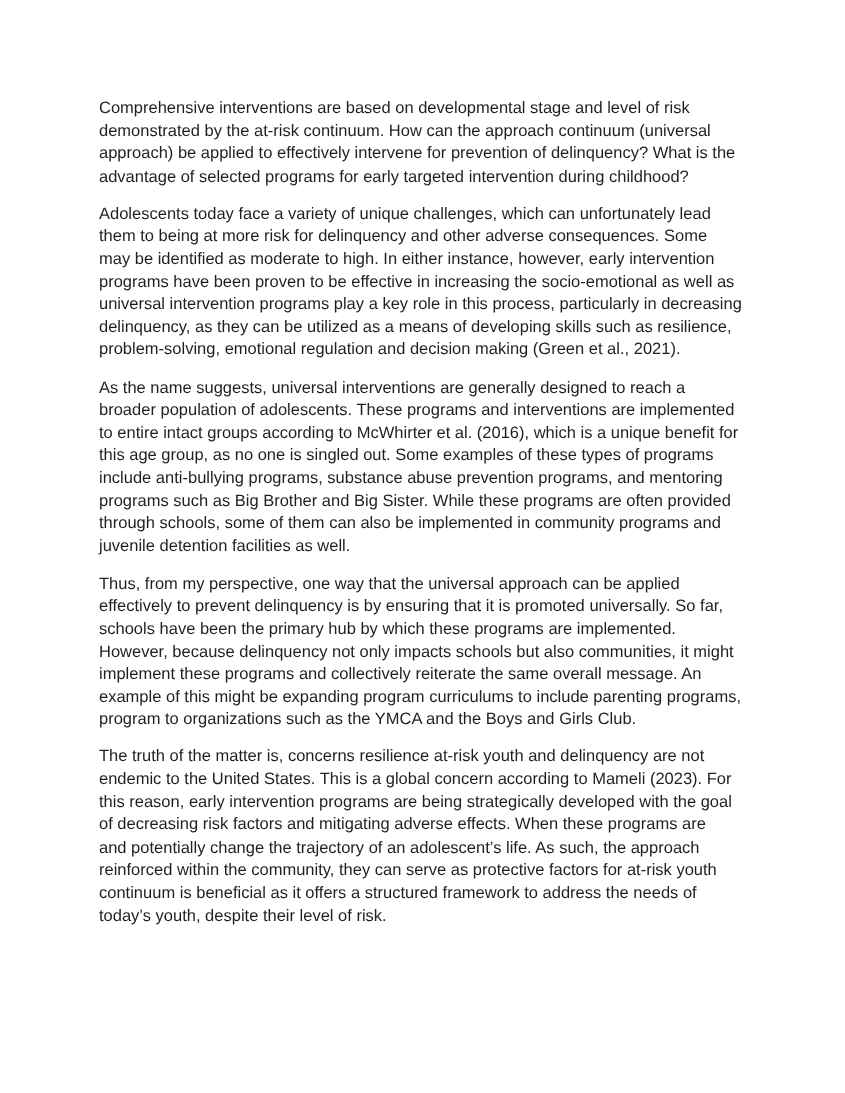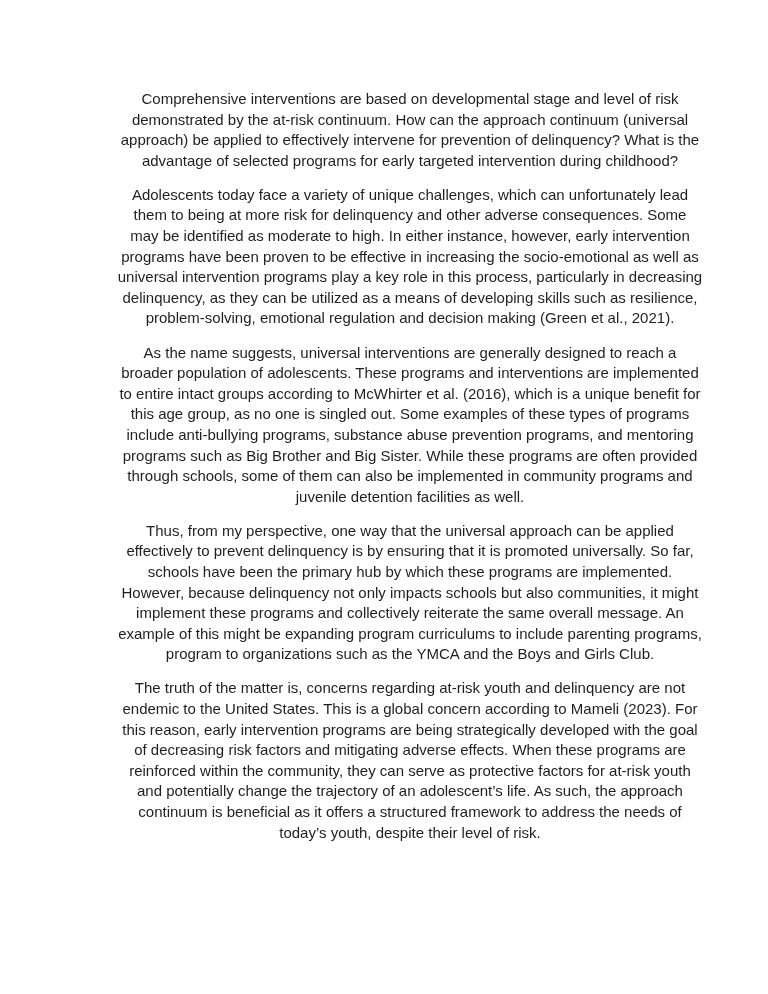--- a/index.html
+++ b/index.html
@@ -2,21 +2,21 @@
 <html><head>
 <meta charset="utf-8">
 <style>
   html, body { margin: 0; padding: 0; background: #ffffff; }
   body { width: 768px; height: 994px; position: relative; overflow: hidden; }
   .page {
     position: absolute; left: 90px; top: 89px; width: 640px;
     font-family: "Liberation Sans", sans-serif;
     font-size: 15px; line-height: 20.6px; color: #1f1f1f;
   }
-  .para { margin: 0 0 13.5px 0; white-space: nowrap; text-align: center; }
+  .para { margin: 0 0 13.5px 0; white-space: nowrap; }
   .line { display: block; }
 </style>
 </head>
 <body>
 
 <div class="page">
   <p class="para">
     <span class="line">Comprehensive interventions are based on developmental stage and level of risk</span>
     <span class="line">demonstrated by the at-risk continuum. How can the approach continuum (universal</span>
     <span class="line">approach) be applied to effectively intervene for prevention of delinquency? What is the</span>
@@ -44,22 +44,22 @@
   <p class="para">
     <span class="line">Thus, from my perspective, one way that the universal approach can be applied</span>
     <span class="line">effectively to prevent delinquency is by ensuring that it is promoted universally. So far,</span>
     <span class="line">schools have been the primary hub by which these programs are implemented.</span>
     <span class="line">However, because delinquency not only impacts schools but also communities, it might</span>
     <span class="line">implement these programs and collectively reiterate the same overall message. An</span>
     <span class="line">example of this might be expanding program curriculums to include parenting programs,</span>
     <span class="line">program to organizations such as the YMCA and the Boys and Girls Club.</span>
   </p>
   <p class="para">
-    <span class="line">The truth of the matter is, concerns regarding at-risk youth and delinquency are not</span>
+    <span class="line">The truth of the matter is, concerns resilience at-risk youth and delinquency are not</span>
     <span class="line">endemic to the United States. This is a global concern according to Mameli (2023). For</span>
     <span class="line">this reason, early intervention programs are being strategically developed with the goal</span>
     <span class="line">of decreasing risk factors and mitigating adverse effects. When these programs are</span>
+    <span class="line">and potentially change the trajectory of an adolescent’s life. As such, the approach</span>
     <span class="line">reinforced within the community, they can serve as protective factors for at-risk youth</span>
-    <span class="line">and potentially change the trajectory of an adolescent’s life. As such, the approach</span>
     <span class="line">continuum is beneficial as it offers a structured framework to address the needs of</span>
     <span class="line">today’s youth, despite their level of risk.</span>
   </p>
 </div>
 
 </body></html>

